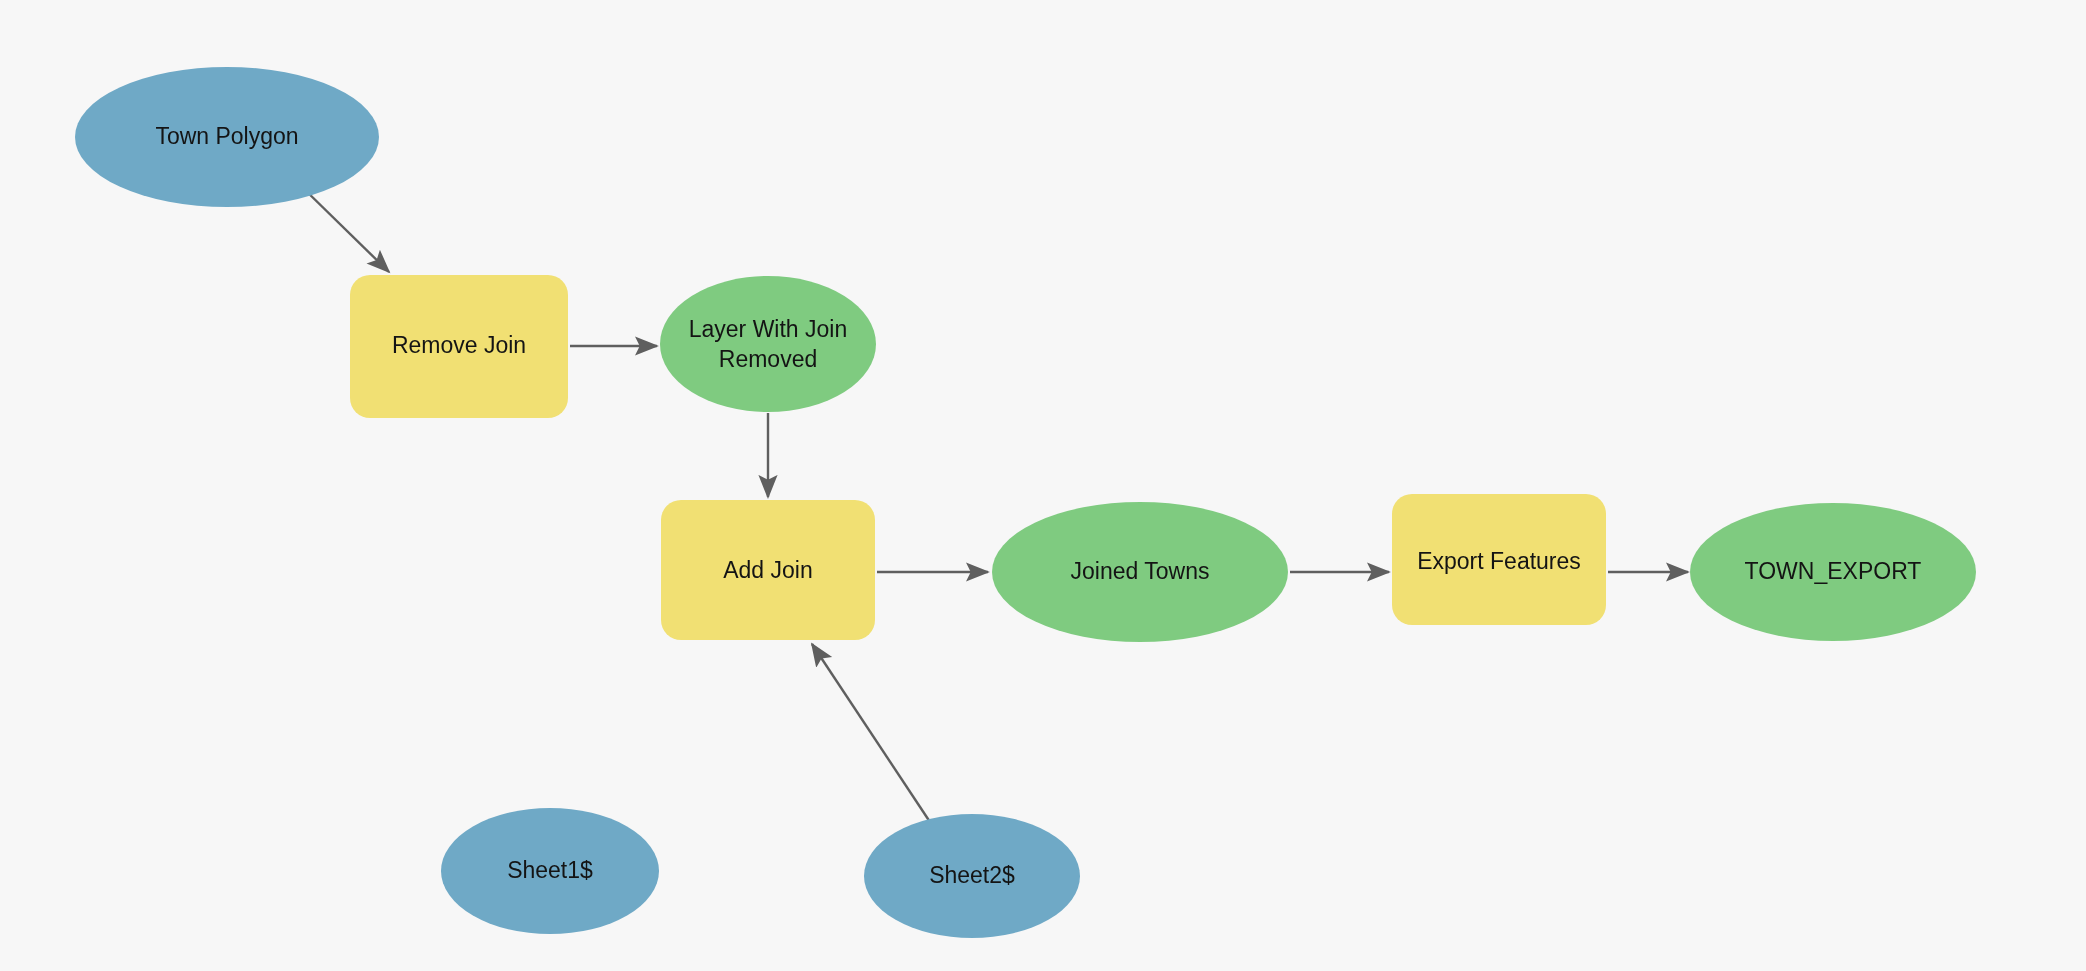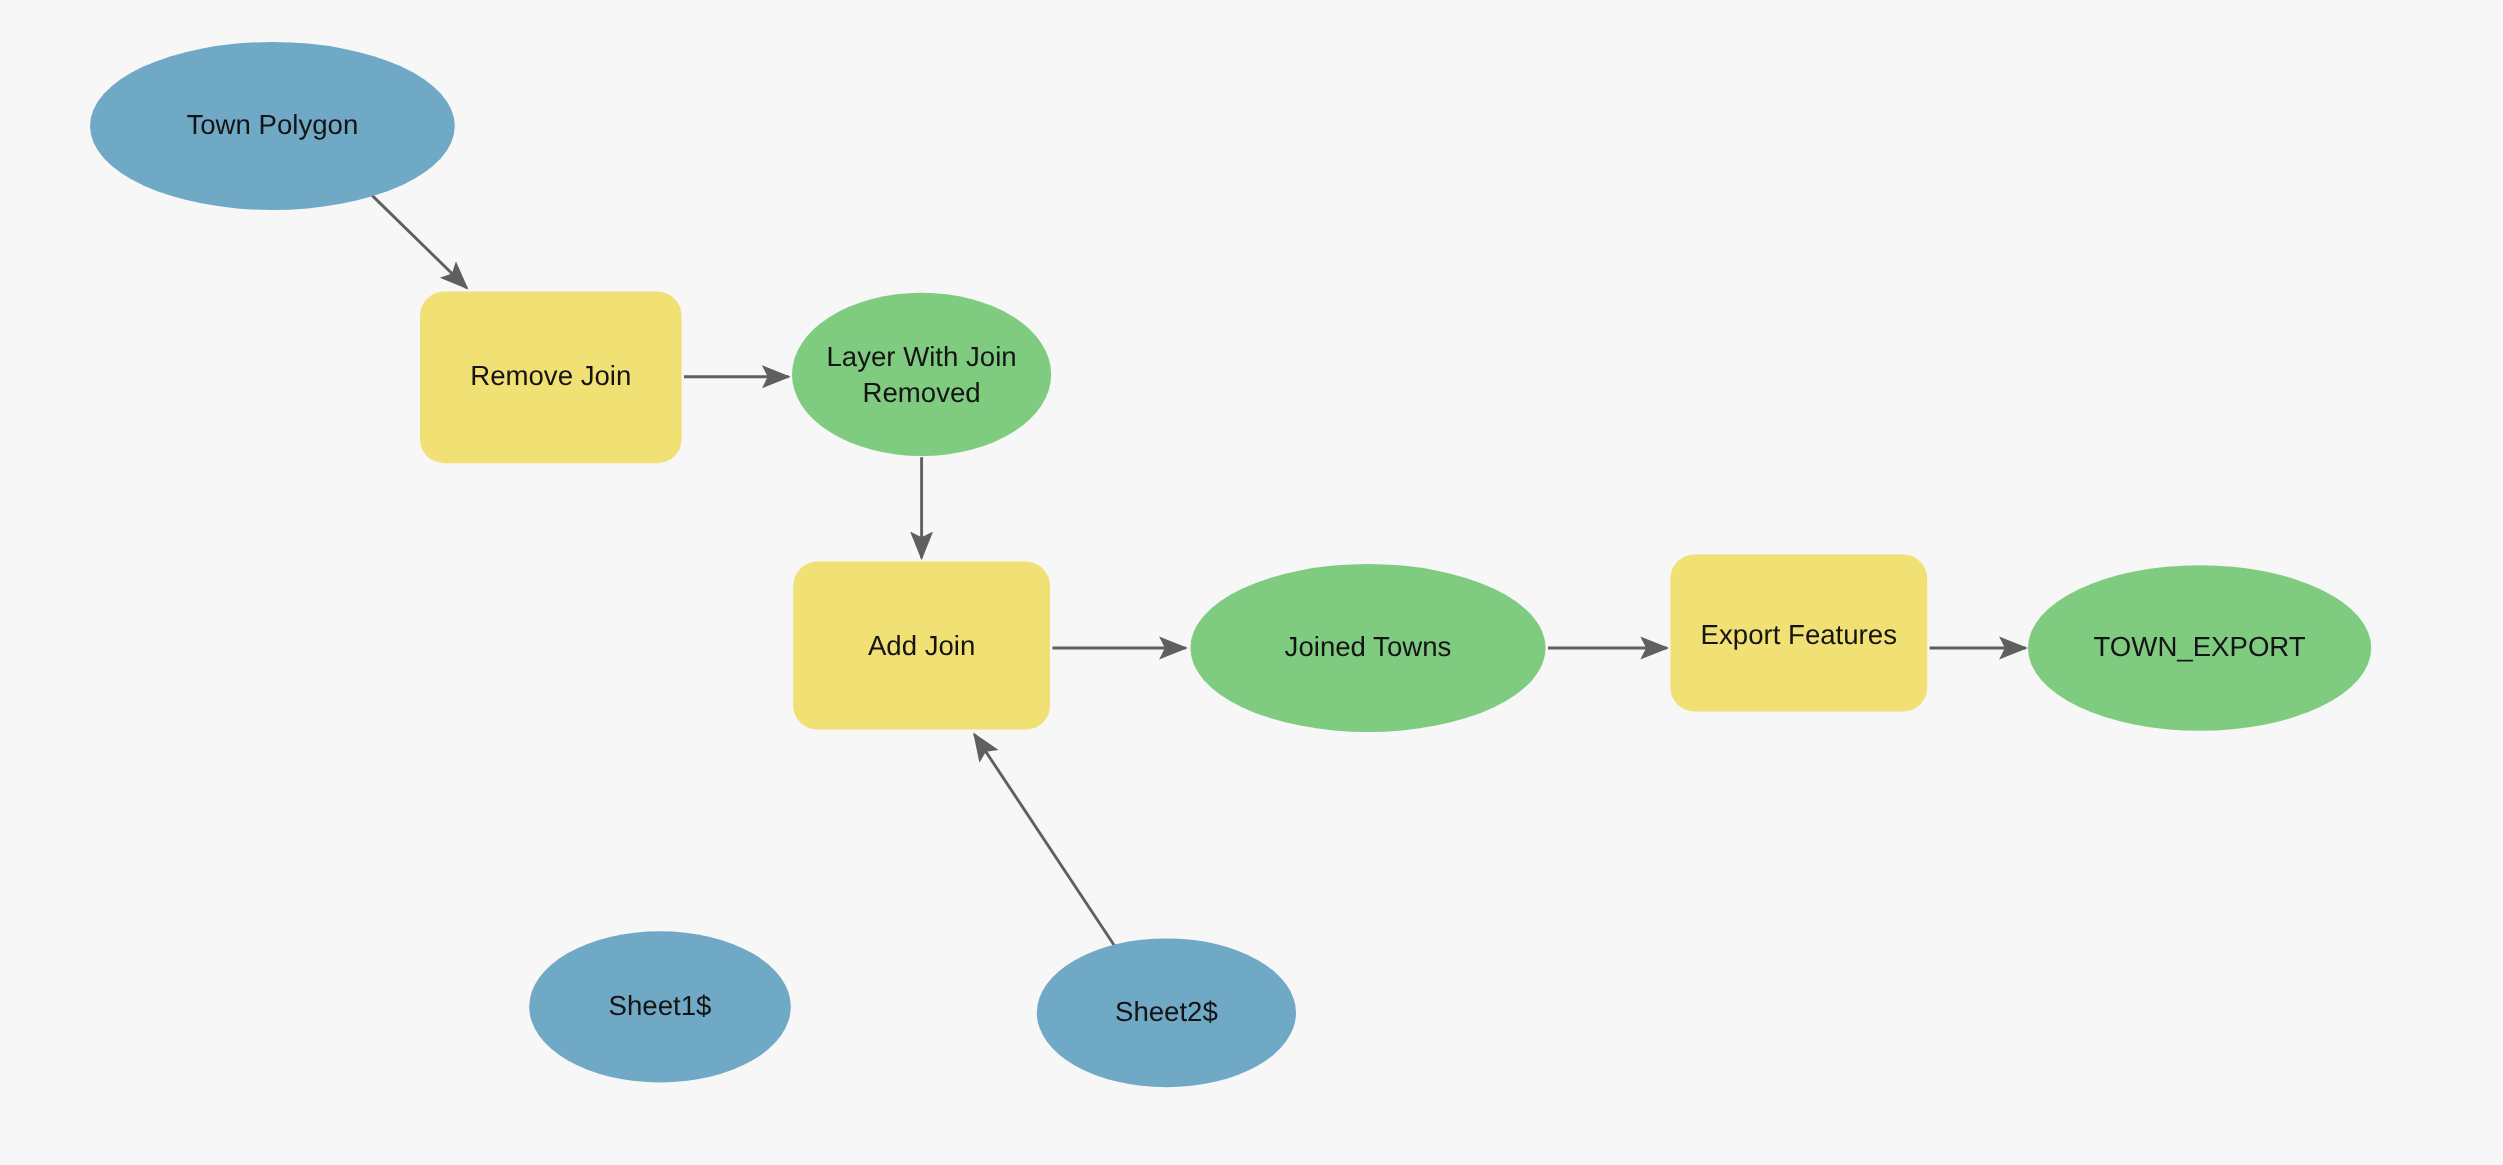--- a/index.html
+++ b/index.html
@@ -11,20 +11,21 @@
     width: 2086px;
     height: 971px;
     overflow: hidden;
     font-family: "Liberation Sans", sans-serif;
   }
   #model-canvas {
     position: relative;
     width: 2086px;
     height: 698px;
     background: #f7f7f7;
+    margin-top: 32px;
   }
   svg.model-svg {
     position: absolute;
     left: 0;
     top: 0;
     width: 2086px;
     height: 971px;
     display: block;
   }
   .node-label {

